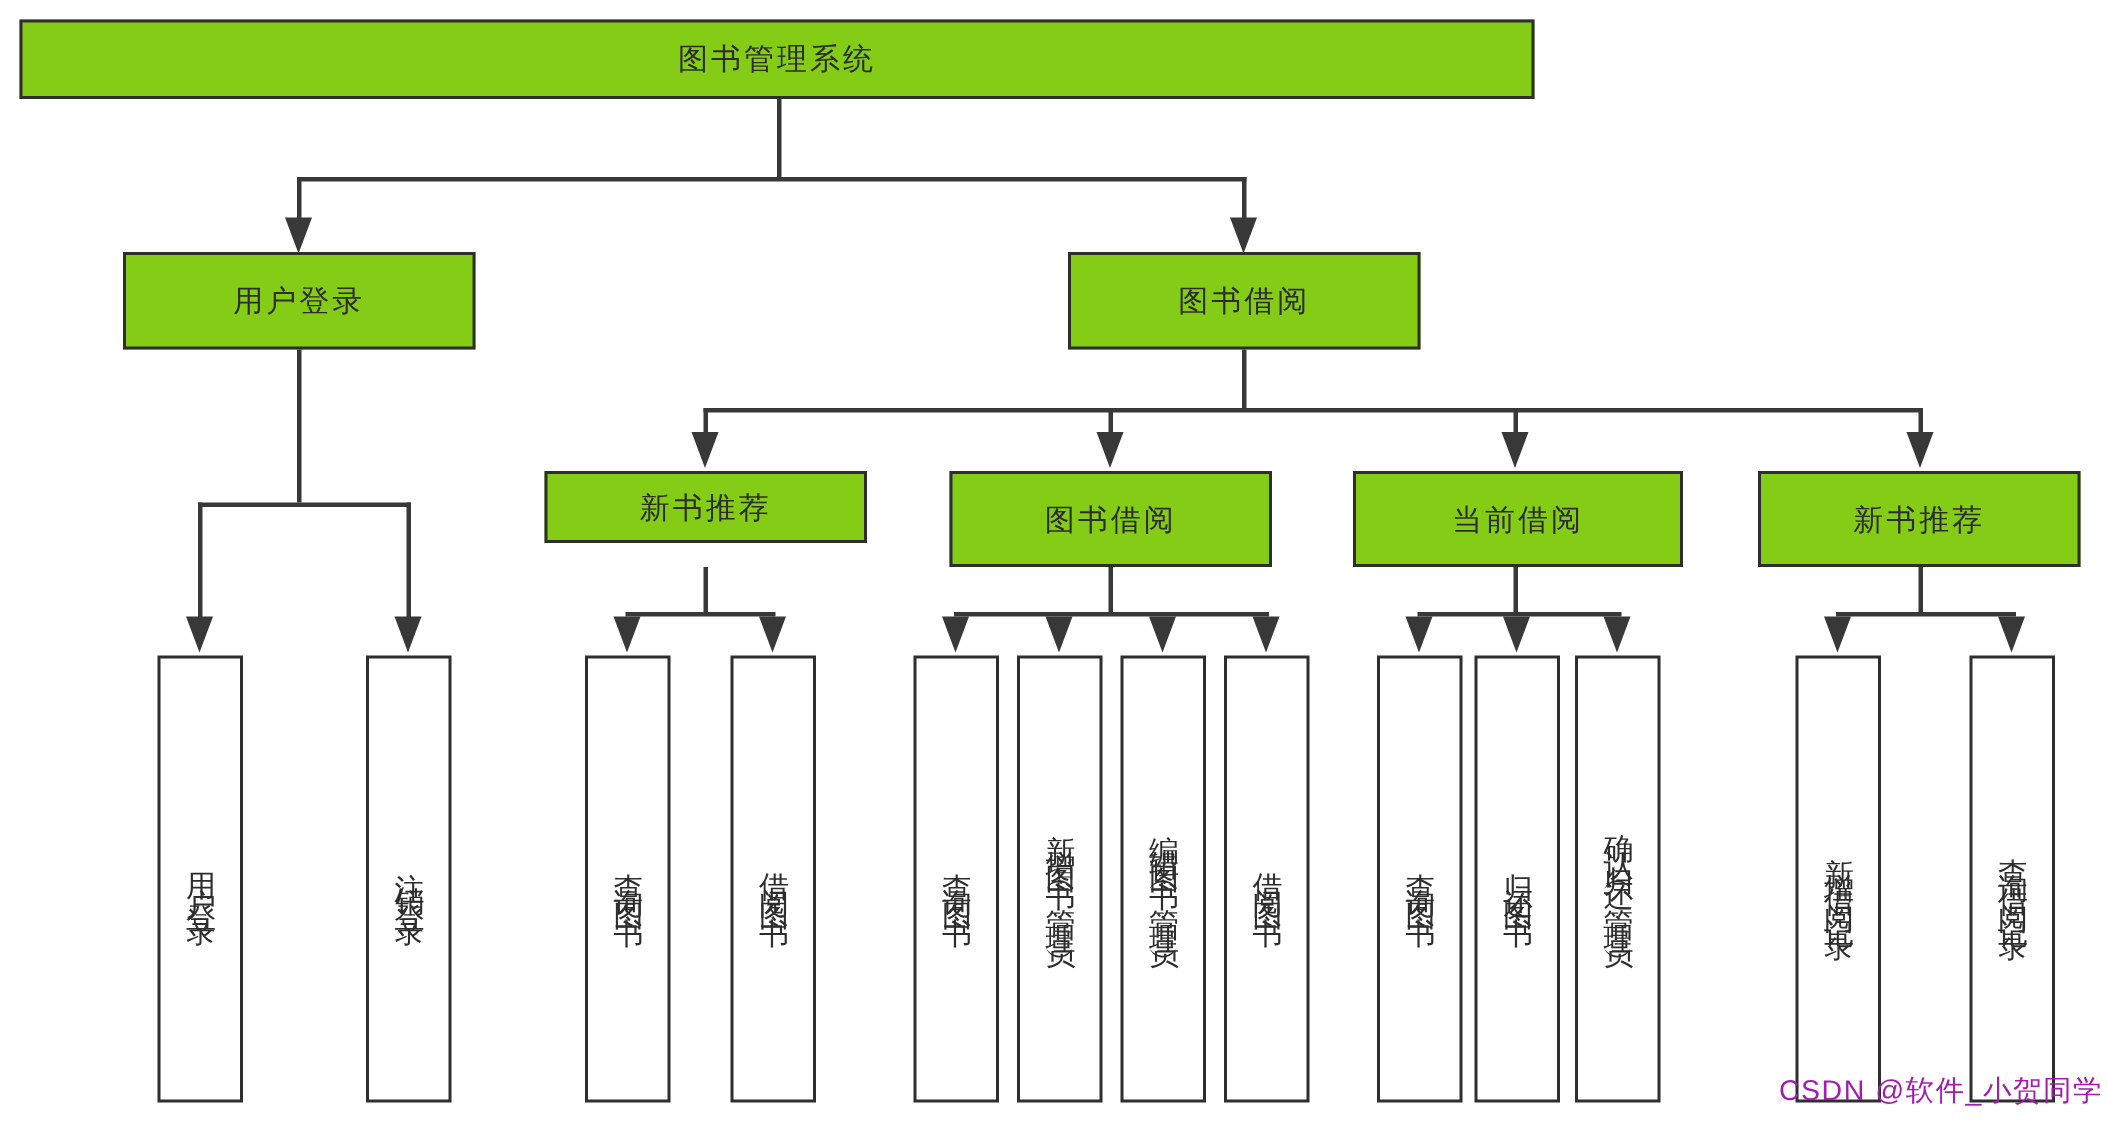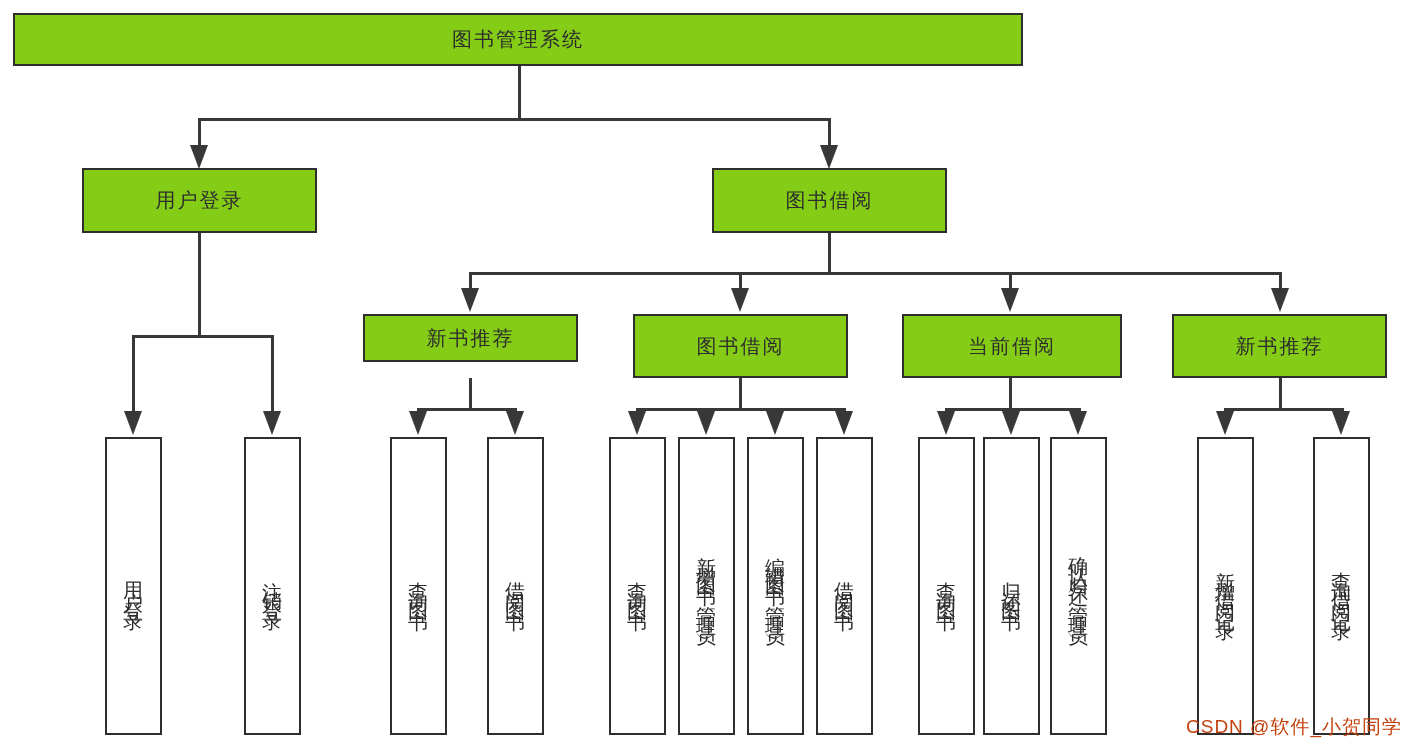--- a/index.html
+++ b/index.html
@@ -60,21 +60,21 @@
     border-right: 9px solid transparent;
     border-top: 24px solid #383838;
     z-index: 1;
   }
   .watermark {
     position: absolute;
     left: 1186px;
     top: 714px;
     font-size: 19px;
     letter-spacing: 1px;
-    color: #c2410c;
+    color: #a21caf;
     z-index: 5;
     white-space: nowrap;
   }
 </style>
 </head>
 <body>
 
 <div id="canvas">
 
   <div class="box" style="left:13px;top:13px;width:1010px;height:53px">图书管理系统</div>

